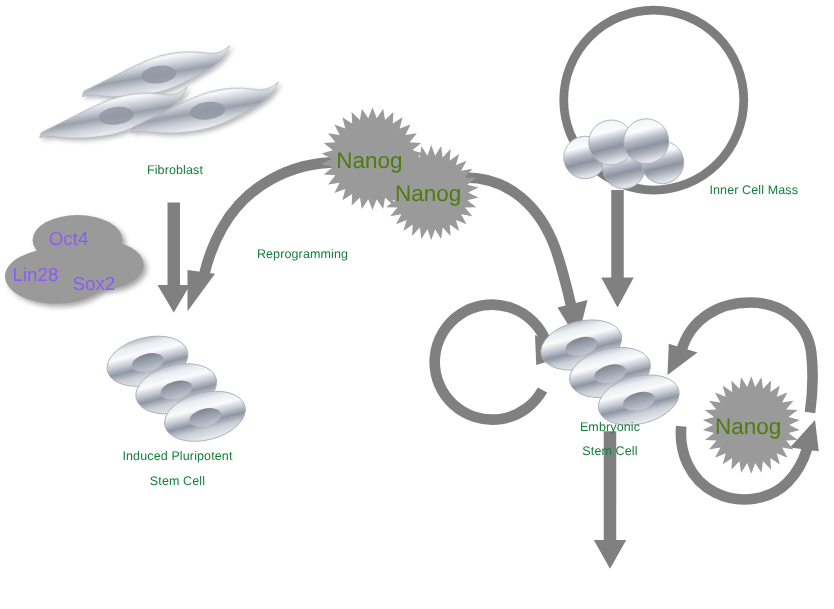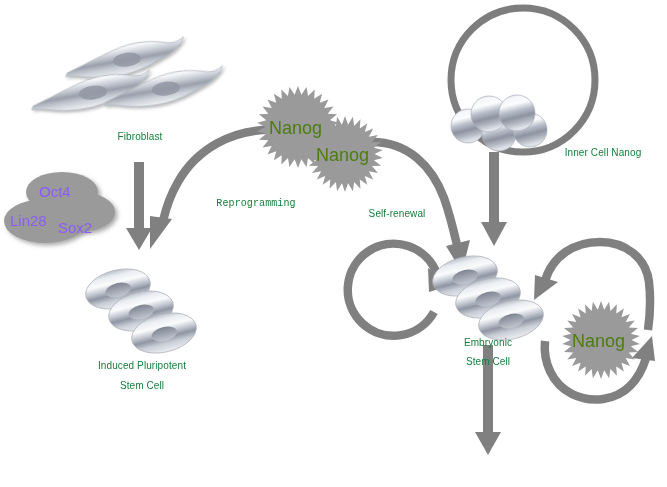--- a/index.html
+++ b/index.html
@@ -207,28 +207,27 @@
       </g>
     </g>
 
     <g>
       <path d="M 483,345 L 493,345 L 493,432 L 501,432 L 488,455 L 475,432 L 483,432 Z" fill="#808080"></path>
     </g>
   </svg>
 
   <div class="dlabel" style="left:86px; top:128px; width:108px;">Fibroblast</div>
 
-  <div class="dlabel" style="left:184px; top:195px; width:144px;font-family:Liberation Mono, monospace;">Reprogramming</div>
+  <div class="dlabel" style="left:170px; top:195px; width:144px;">Reprogramming</div>
 
   <div class="dlabel" style="left:52px; top:357px; width:180px;">Induced Pluripotent</div>
   <div class="dlabel" style="left:52px; top:377px; width:180px;">Stem Cell</div>
 
-  <div class="dlabel" style="left:336px; top:205px; width:122px;">Self-renewal</div>
-
-  <div class="dlabel" style="left:539px; top:144px; width:128px;">Inner Cell Nanog</div>
+
+  <div class="dlabel" style="left:539px; top:144px; width:128px;">Inner Cell Mass</div>
 
   <div class="dlabel" style="left:424px; top:334px; width:128px;">Embryonic</div>
   <div class="dlabel" style="left:424px; top:353px; width:128px;">Stem Cell</div>
 
 
   <div class="gene-label" style="left:39px; top:183px;">Oct4</div>
   <div class="gene-label" style="left:58px; top:203px;margin-top:16px;">Sox2</div>
   <div class="gene-label" style="left:10px; top:212px;">Lin28</div>
 
   <div class="nanog-label" style="left:269px; top:118px;">Nanog</div>

